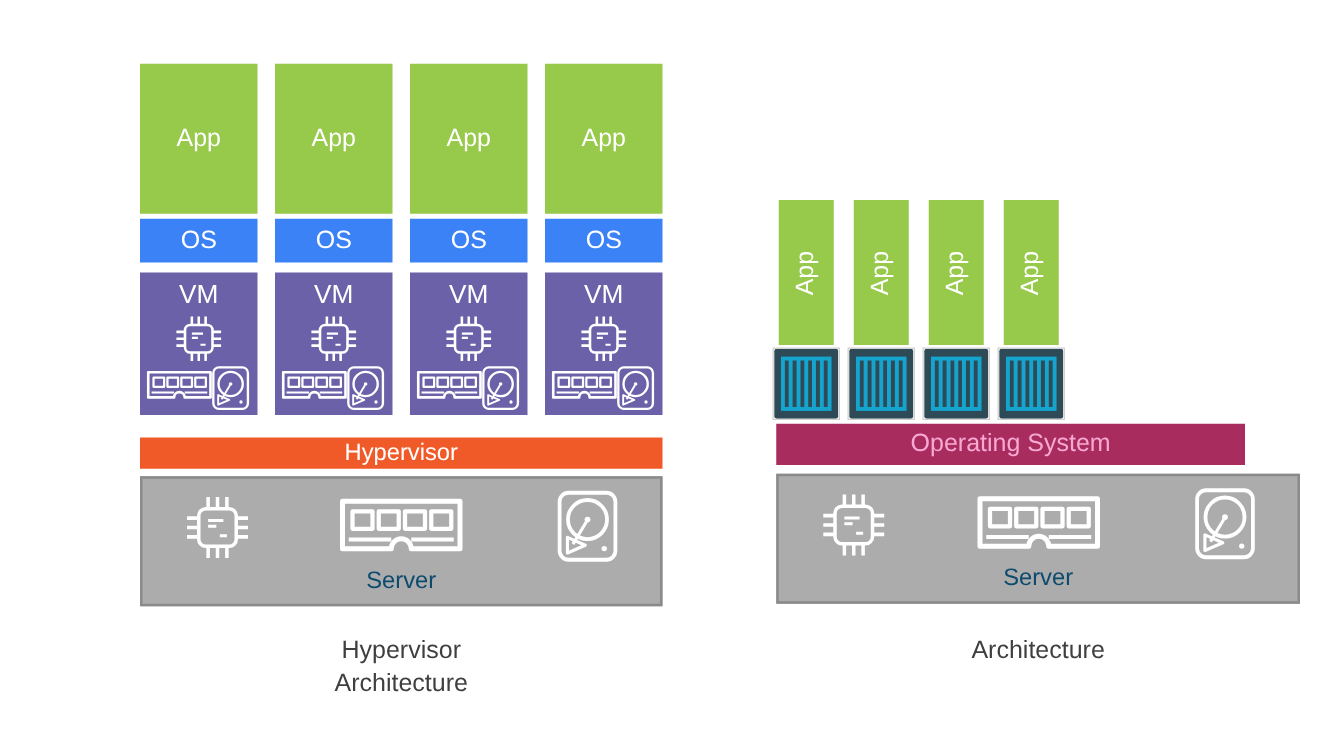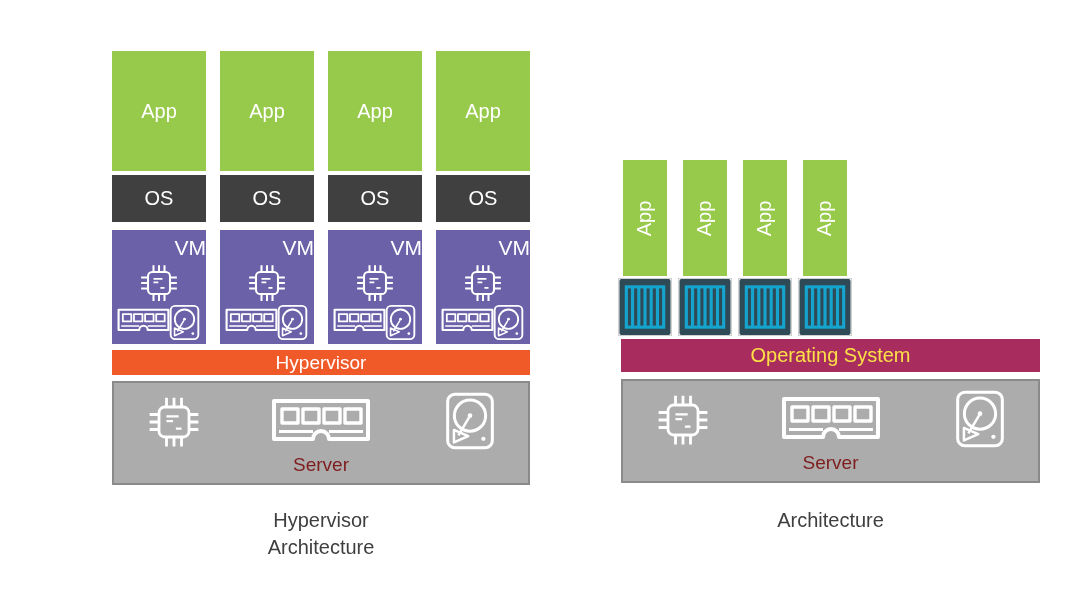--- a/index.html
+++ b/index.html
@@ -6,41 +6,41 @@
   .canvas{
     position:relative;width:1068px;height:600px;background:#ffffff;
     font-family:"Liberation Sans", sans-serif;overflow:hidden;margin-left:33px;
   }
   .abs{position:absolute;}
   
   .hv-col{position:absolute;top:51px;width:94px;}
   .blk{position:relative;width:94px;color:#ffffff;text-align:center;}
   .blk-app{height:120px;background:#97C94B;margin-bottom:4px;
            display:flex;align-items:center;justify-content:center;font-size:20px;}
-  .blk-os{height:47px;background:#404040;margin-bottom:8px;
+  .blk-os{height:35px;background:#3b82f6;margin-bottom:8px;
           display:flex;align-items:center;justify-content:center;font-size:20px;}
-  .blk-vm{height:114px;background:#6B61A8;text-align:right;}
+  .blk-vm{height:114px;background:#6B61A8;}
   .vm-title{position:absolute;top:6px;left:0;width:100%;font-size:21px;}
   .vm-chip{position:absolute;top:31px;left:50%;transform:translateX(-50%);width:44px;height:44px;}
   .vm-ram{position:absolute;left:5px;bottom:8px;width:53px;height:28px;}
   .vm-disk{position:absolute;right:6px;bottom:3px;width:31px;height:37px;}
   
   .hyp-bar{left:79px;top:350px;width:418px;height:25px;background:#F05A28;color:#fff;
            display:flex;align-items:center;justify-content:center;font-size:19px;}
-  .os-bar{left:588px;top:339px;width:419px;height:33px;background:#A82D5E;color:#fde047;
+  .os-bar{left:588px;top:339px;width:375px;height:33px;background:#A82D5E;color:#f9a8d4;
           display:flex;align-items:center;justify-content:center;font-size:20px;}
   
   .server-box{height:100px;background:#ACACAC;border:2px solid #8A8A8A;}
   .server-left{left:79px;top:381px;width:414px;}
   .server-right{left:588px;top:379px;width:415px;}
   .srv-chip{position:absolute;left:30px;top:9px;width:60px;height:60px;}
   .srv-ram{position:absolute;left:50%;transform:translateX(-50%);top:15px;width:102px;height:52px;}
   .srv-disk{position:absolute;right:33px;top:7px;width:50px;height:62px;}
   .srv-label{position:absolute;bottom:7px;left:0;width:100%;text-align:center;
-             color:#7f1d1d;font-size:19px;}
+             color:#0c4a6e;font-size:19px;}
   
   .vbar{position:absolute;top:160px;width:44px;height:116px;background:#97C94B;
         display:flex;align-items:center;justify-content:center;}
   .vbar span{transform:rotate(-90deg);color:#fff;font-size:20px;white-space:nowrap;}
   .cbox{position:absolute;top:278px;width:52px;height:56px;border:1px solid #cfcfcf;}
   .cbox svg{display:block;width:52px;height:56px;}
   
   .caption{position:absolute;top:507px;text-align:center;color:#3F3F3F;
            font-size:20px;line-height:27px;}
   .caption-left{left:79px;width:418px;}

